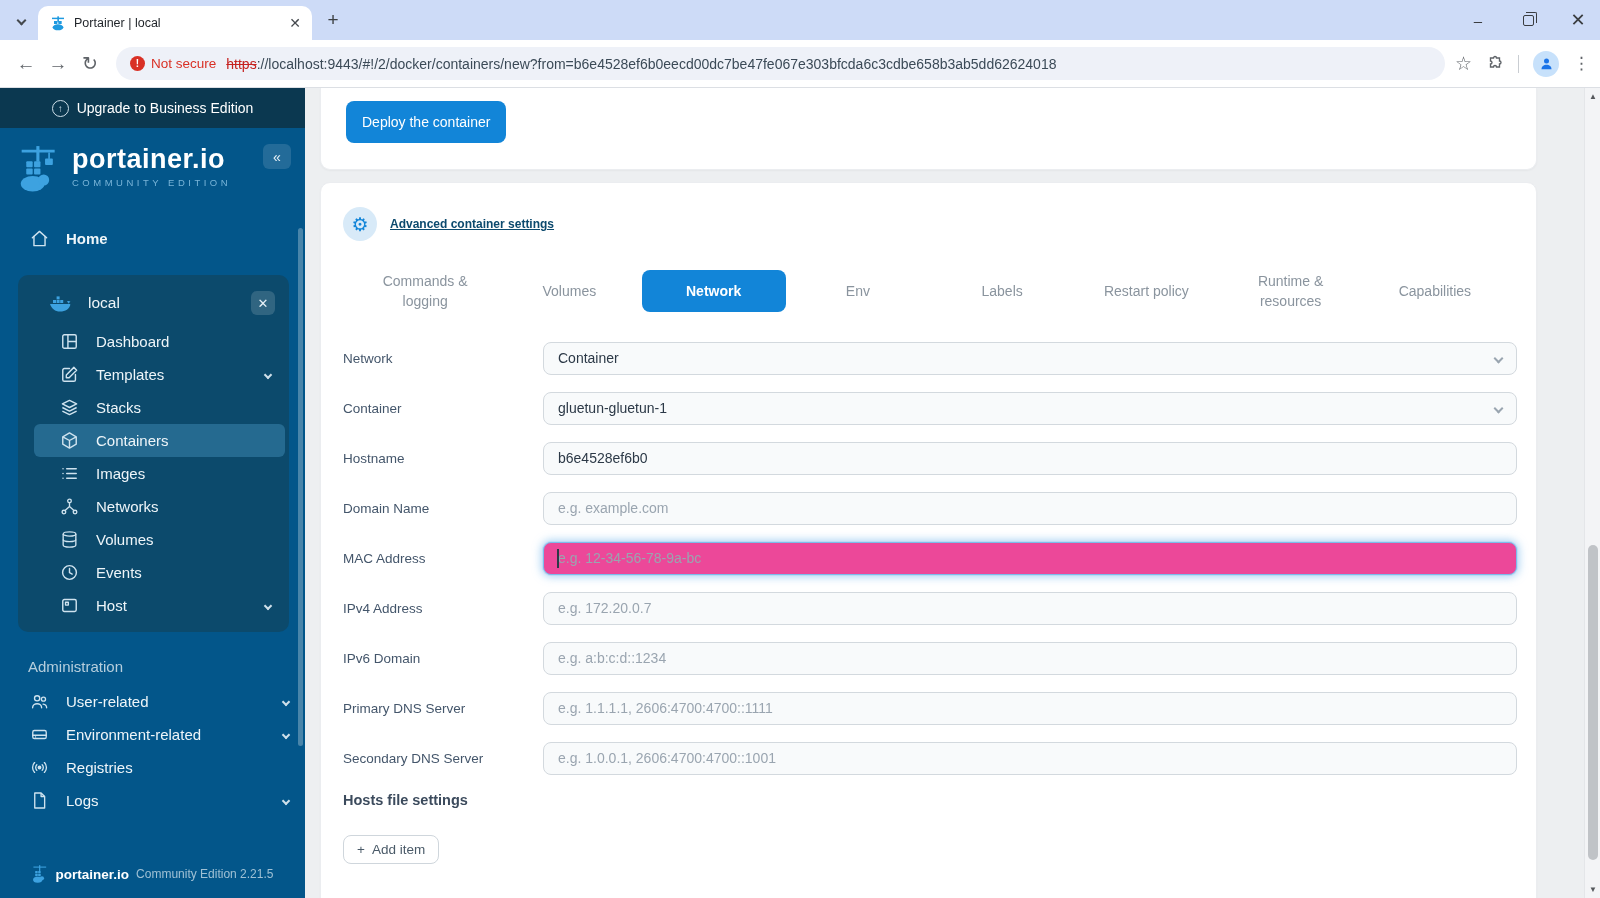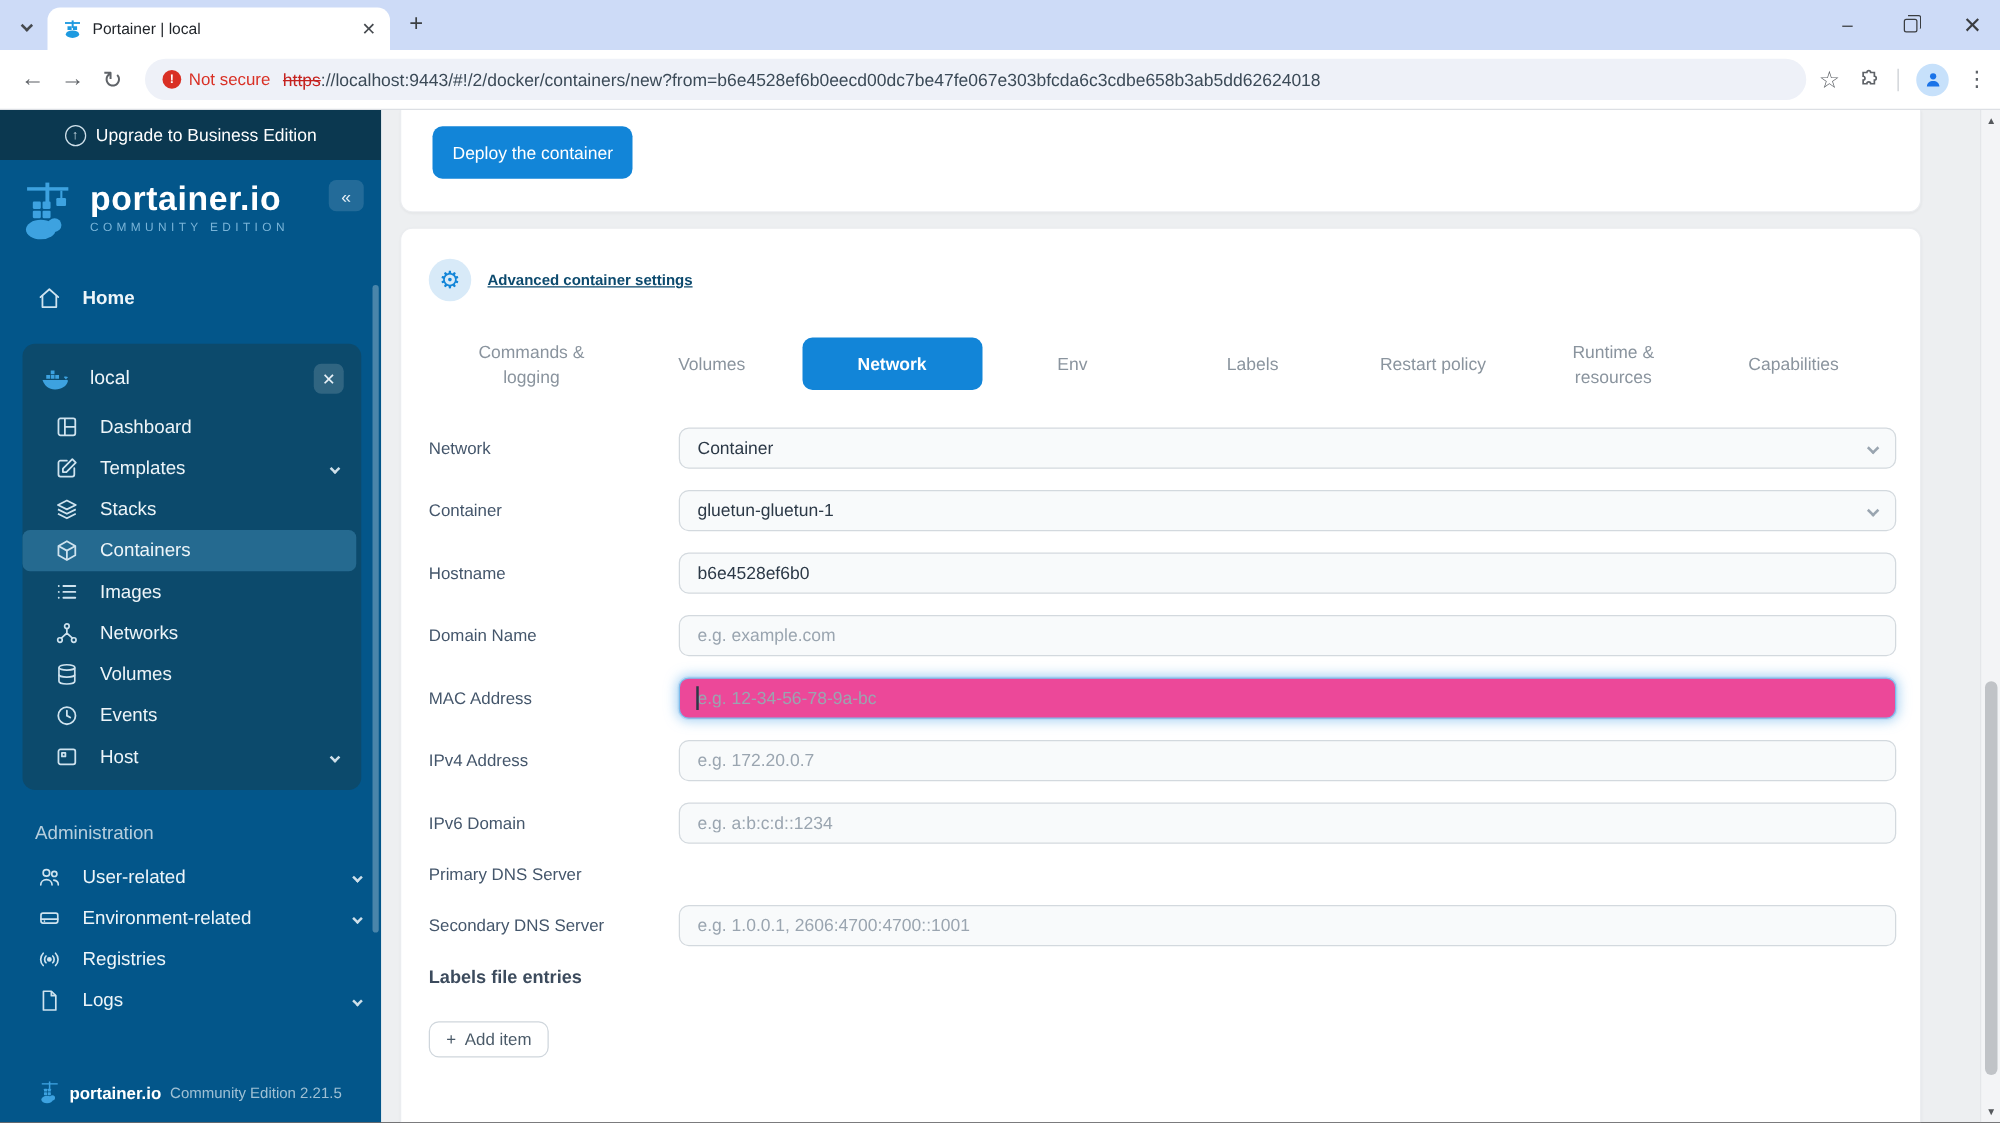--- a/index.html
+++ b/index.html
@@ -57,21 +57,21 @@
   .logo-sub { font-size:9.5px; letter-spacing:3.5px; color:#79b4d8; margin-top:2px; }
   .collapse-btn { margin-left:auto; width:28px; height:25px; background:rgba(255,255,255,.13);
                   border-radius:6px; display:flex; align-items:center; justify-content:center;
                   color:#e8f1f7; font-size:14px; }
   .side-item { display:flex; align-items:center; gap:17px; height:33px; padding:0 16px 0 30px;
                font-size:15px; color:#eef5f9; }
   .side-item .icn { width:19px; height:19px; flex:none; color:#cfe3ef; }
   .icn svg { width:100%; height:100%; display:block; }
   .side-item .chev { margin-left:auto; color:#cfe0ea; width:6px; height:6px; }
   .home-item { margin-top:28px;font-weight:bold; }
-  .env-panel { margin:20px 16px 0 18px; background:#0c4a6c; border-radius:10px; padding:6px 4px 10px 0; }
+  .env-panel { margin:20px 16px 0 18px; background:#0c4a6c; border-radius:10px; padding:6px 4px 10px 16px; }
   .env-head { display:flex; align-items:center; gap:16px; height:44px; padding:0 10px 0 14px; font-size:15.5px; }
   .env-head .icn { width:24px; height:24px; color:#3da2e0; }
   .env-close { margin-left:auto; width:24px; height:24px; background:rgba(255,255,255,.15);
                border-radius:6px; display:flex; align-items:center; justify-content:center;
                color:#e8f1f7; font-size:13px; }
   .env-panel .side-item { padding:0 14px 0 26px; border-radius:6px; }
   .env-panel .side-item.active { background:#256a90; }
   .admin-label { padding:26px 0 10px 28px; font-size:15px; color:#b6cedd; }
   .side-footer { position:absolute; left:0; right:0; bottom:14px; display:flex; align-items:center;
                  justify-content:center; gap:7px; }
@@ -474,30 +474,33 @@
 
           <div class="frow">
             <span class="flabel">IPv6 Domain</span>
             <div class="ctrl-wrap">
                 <input class="field" placeholder="e.g. a:b:c:d::1234" style="">
               </div>
           </div>
 
           <div class="frow">
             <span class="flabel">Primary DNS Server</span>
+            <div class="ctrl-wrap">
+                <input class="field" placeholder="e.g. 1.1.1.1, 2606:4700:4700::1111" style="">
+              </div>
           </div>
 
           <div class="frow">
             <span class="flabel">Secondary DNS Server</span>
             <div class="ctrl-wrap">
                 <input class="field" placeholder="e.g. 1.0.0.1, 2606:4700:4700::1001" style="">
               </div>
           </div>
 
-          <div class="hosts-label">Labels file entries</div>
+          <div class="hosts-label">Hosts file settings</div>
 
           <button class="btn-outline">
             <span>+</span>
             <span>Add item</span>
           </button>
         </div>
       </div>
 
       <div class="page-scroll">
         <span class="ps-arrow" style="top:4px">▲</span>

